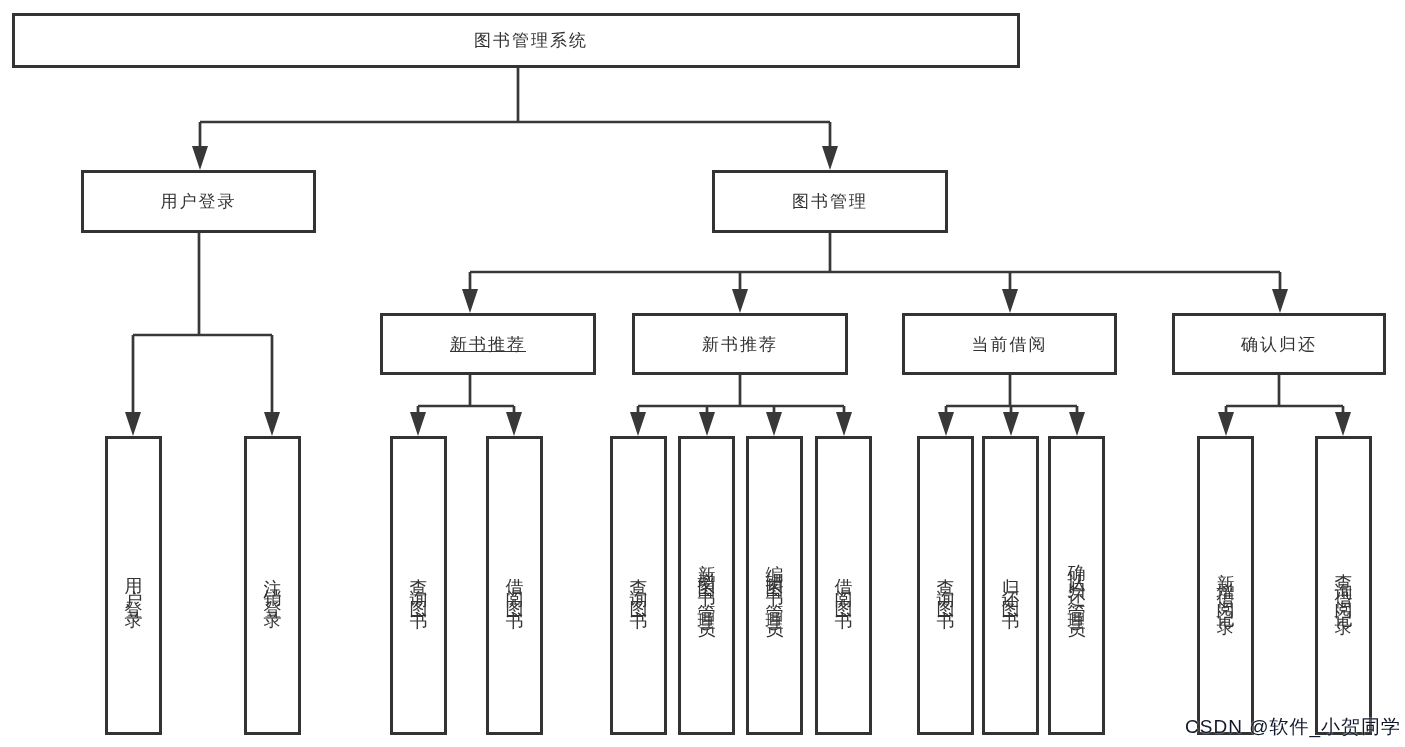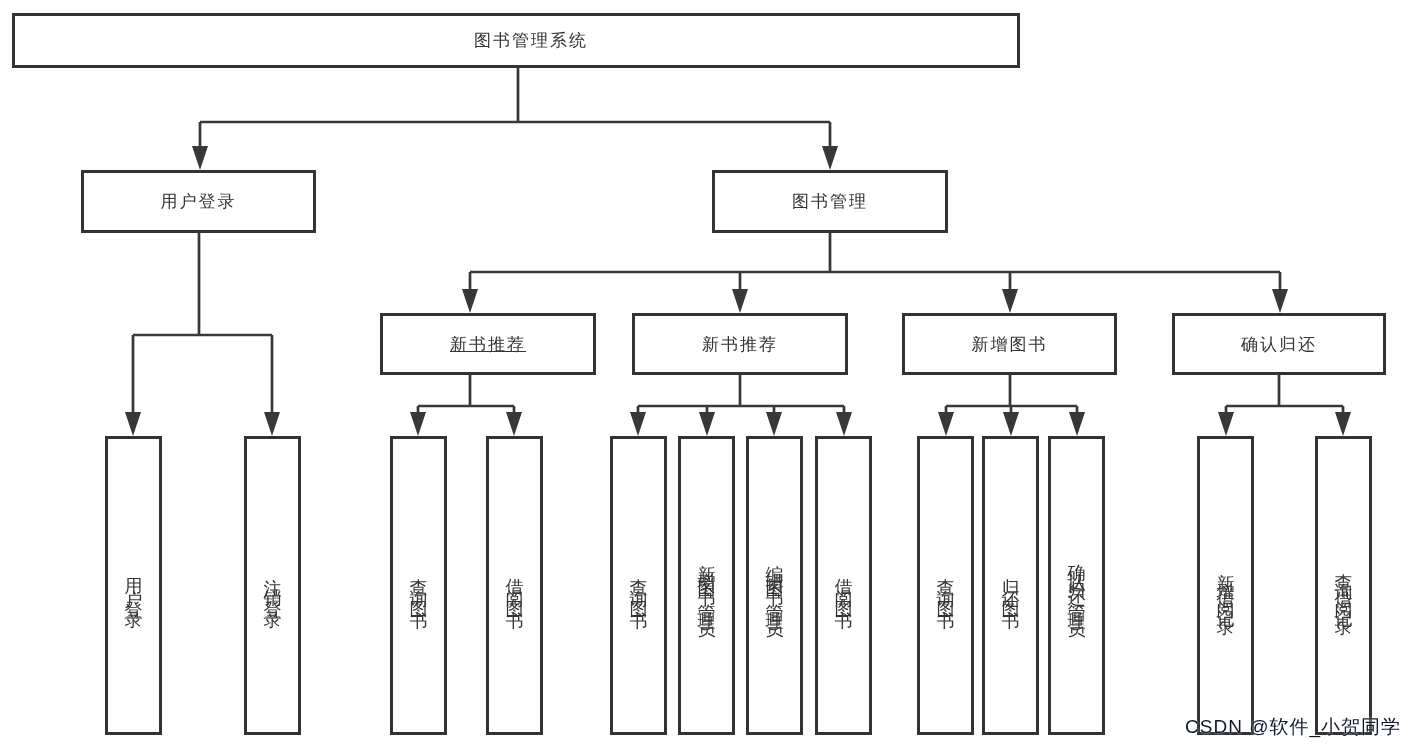--- a/index.html
+++ b/index.html
@@ -111,21 +111,21 @@
     <span>图书管理</span>
   </div>
 
   <div class="box hbox" style="left:380px;top:313px;width:216px;height:62px;text-decoration:underline;">
     <span>新书推荐</span>
   </div>
   <div class="box hbox" style="left:632px;top:313px;width:216px;height:62px;">
     <span>新书推荐</span>
   </div>
   <div class="box hbox" style="left:902px;top:313px;width:215px;height:62px;">
-    <span>新增图书</span>
+    <span>当前借阅</span>
   </div>
   <div class="box hbox" style="left:1172px;top:313px;width:214px;height:62px;">
     <span>确认归还</span>
   </div>
 
   <div class="box vbox" style="left:105px;">
     <span class="vtext">用户登录</span>
   </div>
   <div class="box vbox" style="left:244px;">
     <span class="vtext">注销登录</span>

